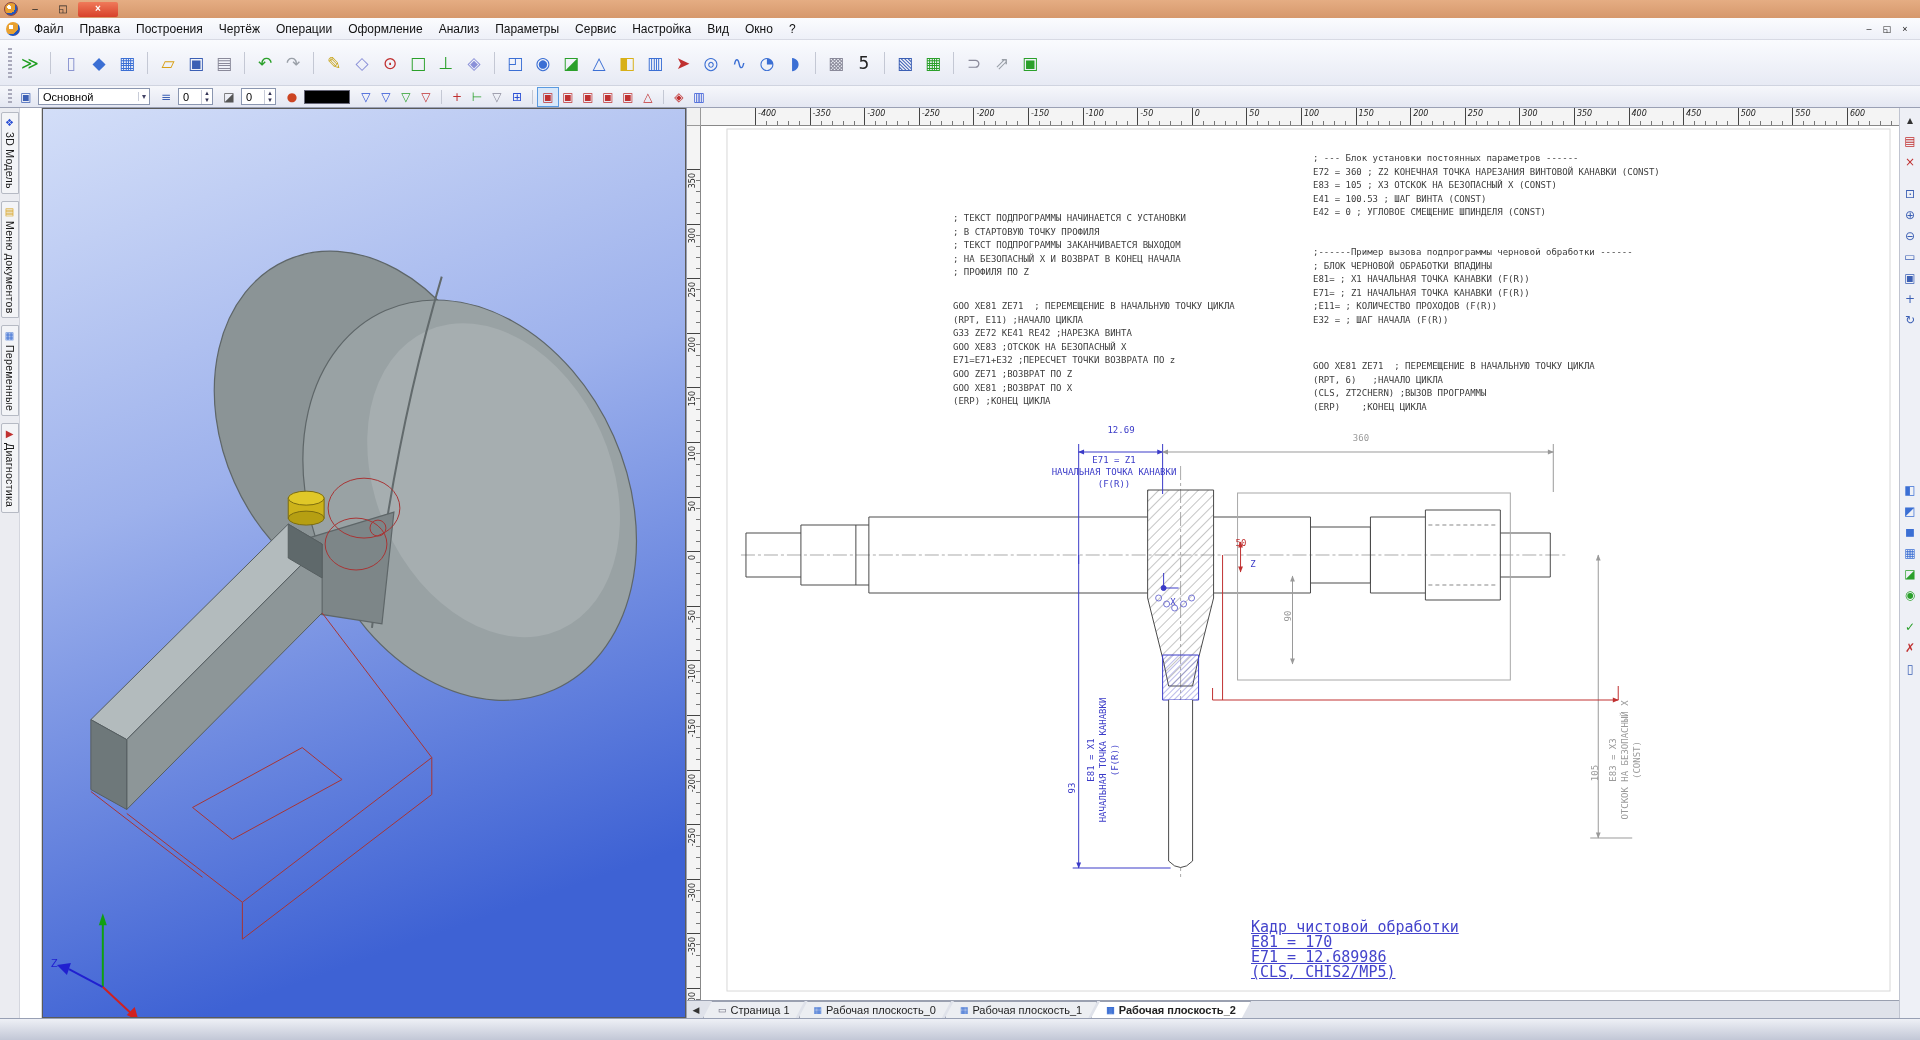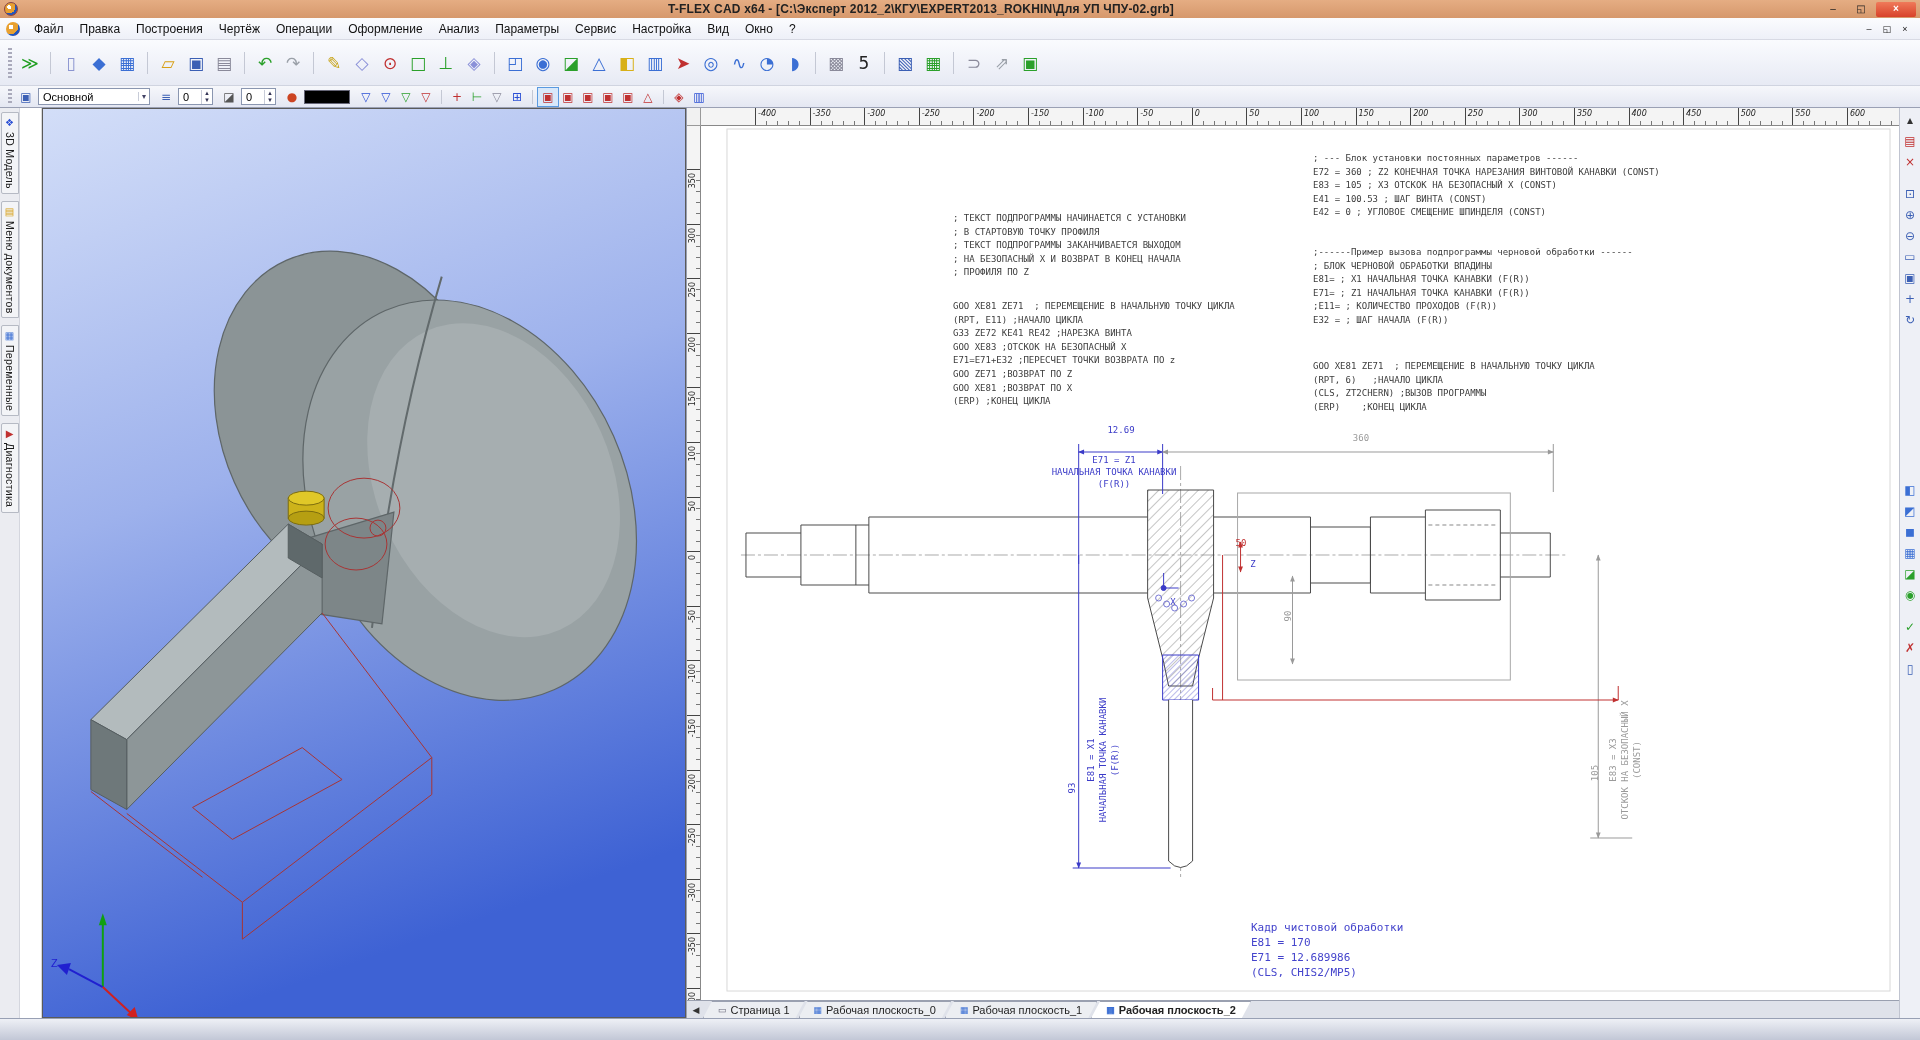--- a/index.html
+++ b/index.html
@@ -55,21 +55,21 @@
   .corner{grid-column:1;grid-row:1;background:#f1f1f1;border-right:1px solid #999;border-bottom:1px solid #999;}
   .hruler{grid-column:2;grid-row:1;background:#f4f4f4;border-bottom:1px solid #888;display:flex;padding-left:54px;overflow:hidden;font-family:"DejaVu Sans",sans-serif;}
   .hruler b{flex:0 0 54.6px;border-left:1px solid #444;font-weight:normal;font-size:8px;padding:1px 0 0 2px;color:#222;background-image:repeating-linear-gradient(90deg,transparent 0 10px,#777 10px 11px);background-size:100% 4px;background-position:left bottom;background-repeat:no-repeat;}
   .vruler{grid-column:1;grid-row:2;background:#f4f4f4;border-right:1px solid #888;padding-top:43px;overflow:hidden;font-family:"DejaVu Sans",sans-serif;}
   .vruler b{position:relative;display:block;height:54.6px;border-top:1px solid #444;font-weight:normal;background-image:repeating-linear-gradient(180deg,transparent 0 10px,#777 10px 11px);background-size:4px 100%;background-position:right top;background-repeat:no-repeat;}
   .vruler b i{position:absolute;left:1px;top:3px;font-style:normal;font-size:8px;color:#222;transform-origin:0 0;transform:rotate(-90deg) translateX(-100%);white-space:nowrap;}
   .canvas2d{grid-column:2;grid-row:2;position:relative;overflow:hidden;background:#fff;}
   .canvas2d svg{position:absolute;inset:0;width:100%;height:100%;}
 
   .codeblock{position:absolute;font-family:"DejaVu Sans Mono",monospace;font-size:9px;line-height:13.6px;color:#3c3c3c;white-space:pre;}
-  .codeblock.blue{color:#4444cc;line-height:15px;font-size:11px;}
+  .codeblock.blue{color:#4444cc;line-height:15px;font-size:15px;text-decoration:underline;}
   .dimtext{position:absolute;font-family:"DejaVu Sans Mono",monospace;font-size:9px;line-height:12px;text-align:center;white-space:pre;}
   .blue{color:#3b3bc8;} .gray{color:#9a9a9a;} .red{color:#c03030;}
   .rot{transform:rotate(-90deg);}
 
   
   .tabsrow{grid-column:1 / 3;grid-row:3;background:#dfe2ea;border-top:1px solid #9aa0b0;display:flex;align-items:flex-end;padding-left:2px;}
   .tabnav{width:14px;height:16px;border:0;background:transparent;font-size:9px;color:#333;}
   .tab{display:flex;align-items:center;gap:4px;height:17px;padding:0 14px;background:#eceef2;border:1px solid #9aa0b0;border-bottom:none;font-size:11px;color:#222;clip-path:polygon(9px 0,100% 0,calc(100% - 9px) 100%,0 100%);margin-right:-6px;}
   .tab .g{font-size:9px;}
   .tab.active{background:#ffffff;font-weight:bold;z-index:2;}
@@ -83,21 +83,20 @@
   
   .statusbar{height:22px;background:linear-gradient(#eef0f6,#c2c7d6);border-top:1px solid #98a0b4;flex:0 0 auto;}
 </style>
 </head>
 <body>
 
 <div id="app">
 
   <div class="titlebar">
     <span class="app-logo"></span>
-    <span class="title-text">T-FLEX CAD x64 - [C:\Эксперт 2012_2\КГУ\EXPERT2013_ROKHIN\Для УП ЧПУ-02.grb]</span>
     <button class="winbtn">–</button>
     <button class="winbtn">◱</button>
     <button class="winbtn close">×</button>
   </div>
 
   <div class="menubar">
     <span class="menu-appicon"></span>
     <div style="display:flex">
         <span class="menu-item">Файл</span>
         <span class="menu-item">Правка</span>

